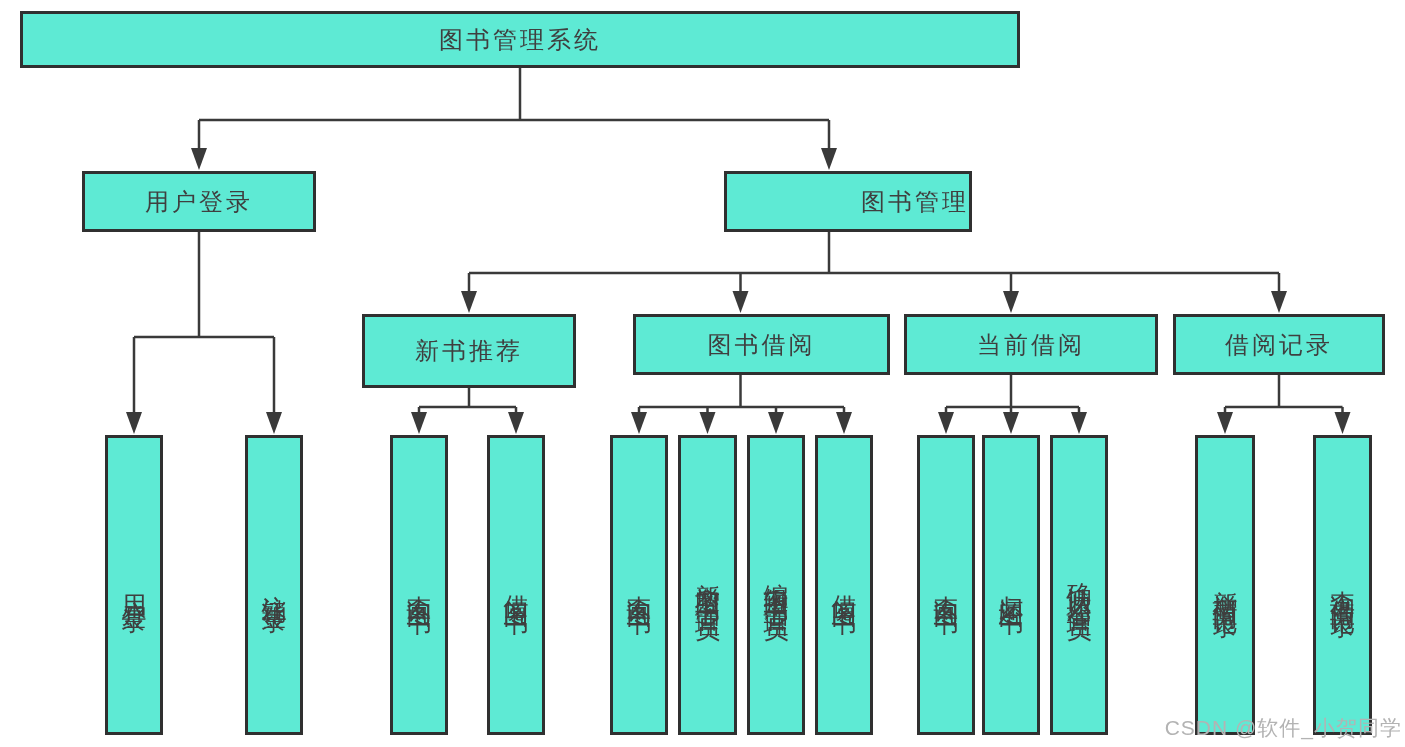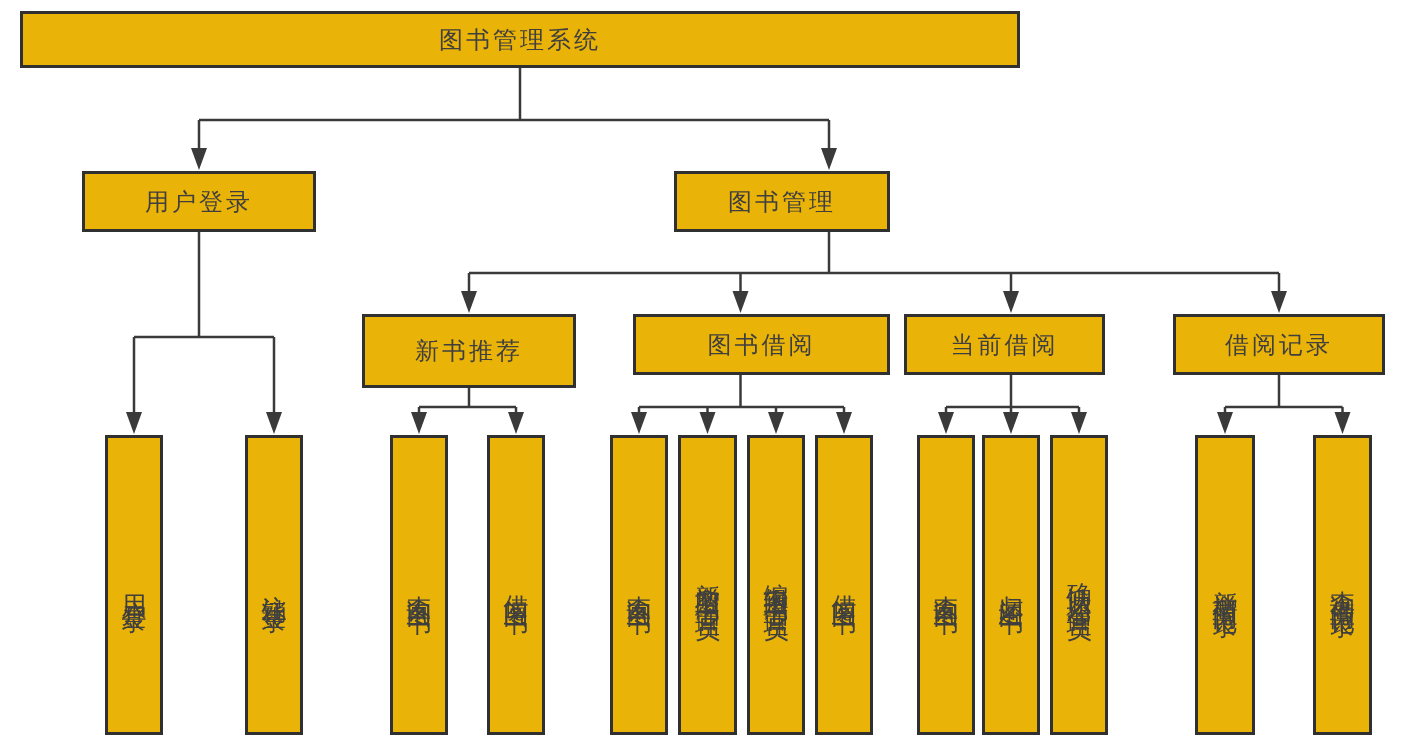--- a/index.html
+++ b/index.html
@@ -5,21 +5,21 @@
   html,body{margin:0;padding:0;}
   body{
     width:1405px;height:747px;position:relative;overflow:hidden;
     background:#ffffff;
     font-family:"Liberation Sans","DejaVu Sans",sans-serif;
   }
   .canvas{position:absolute;inset:0;}
   svg.connectors{position:absolute;left:0;top:0;z-index:1;}
   .node{
     position:absolute;z-index:2;box-sizing:border-box;
-    background:#eab308;
+    background:#5eead4;
     border:3px solid var(--border,#303030);
     display:flex;align-items:center;justify-content:center;
     color:var(--text,#3f3f3f);
   }
   .node.horizontal span{
     font-size:24px;letter-spacing:3px;white-space:nowrap;
   }
   .node.vertical span{
     writing-mode:vertical-rl;text-orientation:mixed;
     font-size:25px;letter-spacing:5px;line-height:1;white-space:nowrap;
@@ -89,30 +89,30 @@
       <line x1="1342.5" y1="407" x2="1342.5" y2="417" stroke="#3a3a3a" stroke-width="2.5"></line>
       <polygon points="1334.5,412 1350.5,412 1342.5,434" fill="#3a3a3a"></polygon>
     </svg>
   <div id="nodes">
       <div class="node horizontal" style="left: 20px; top: 11px; width: 1000px; height: 57px;">
         <span>图书管理系统</span>
       </div>
       <div class="node horizontal" style="left: 82px; top: 171px; width: 234px; height: 61px;">
         <span>用户登录</span>
       </div>
-      <div class="node horizontal" style="left: 674px; top: 171px; width: 216px; height: 61px;">
+      <div class="node horizontal" style="left: 724px; top: 171px; width: 248px; height: 61px; justify-content: flex-end;">
         <span>图书管理</span>
       </div>
       <div class="node horizontal" style="left: 362px; top: 314px; width: 214px; height: 74px;">
         <span>新书推荐</span>
       </div>
       <div class="node horizontal" style="left: 633px; top: 314px; width: 257px; height: 61px;">
         <span>图书借阅</span>
       </div>
-      <div class="node horizontal" style="left: 904px; top: 314px; width: 201px; height: 61px;">
+      <div class="node horizontal" style="left: 904px; top: 314px; width: 254px; height: 61px;">
         <span>当前借阅</span>
       </div>
       <div class="node horizontal" style="left: 1173px; top: 314px; width: 212px; height: 61px; justify-content: center;">
         <span>借阅记录</span>
       </div>
       <div class="node vertical" style="left: 105px; top: 435px; width: 58px; height: 300px;">
         <span>用户登录</span>
       </div>
       <div class="node vertical" style="left: 245px; top: 435px; width: 58px; height: 300px;">
         <span>注销登录</span>
@@ -144,13 +144,14 @@
       <div class="node vertical" style="left: 1050px; top: 435px; width: 58px; height: 300px;">
         <span>确认归还（管理员）</span>
       </div>
       <div class="node vertical" style="left: 1195px; top: 435px; width: 60px; height: 300px;">
         <span>新增借阅记录</span>
       </div>
       <div class="node vertical" style="left: 1313px; top: 435px; width: 59px; height: 300px;">
         <span>查询借阅记录</span>
       </div>
     </div>
+  <div class="watermark">CSDN @软件_小贺同学</div>
 </div>
 
 </body></html>

